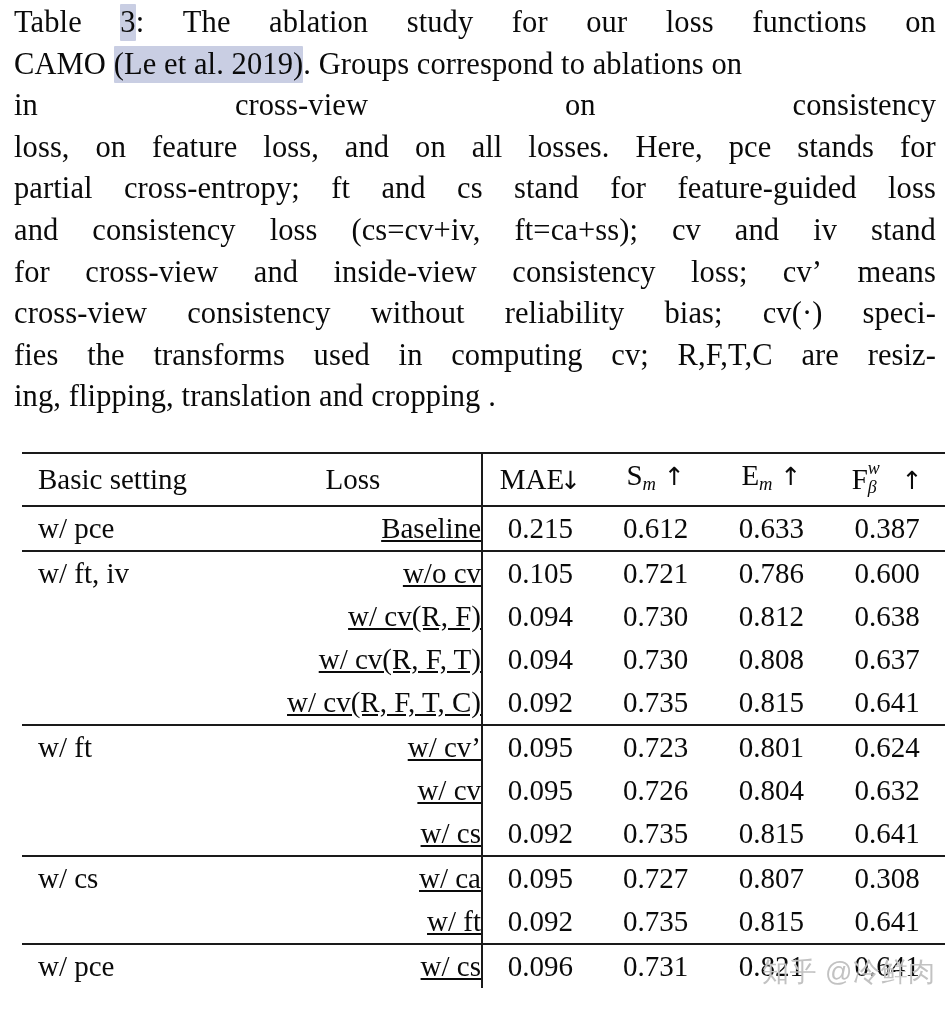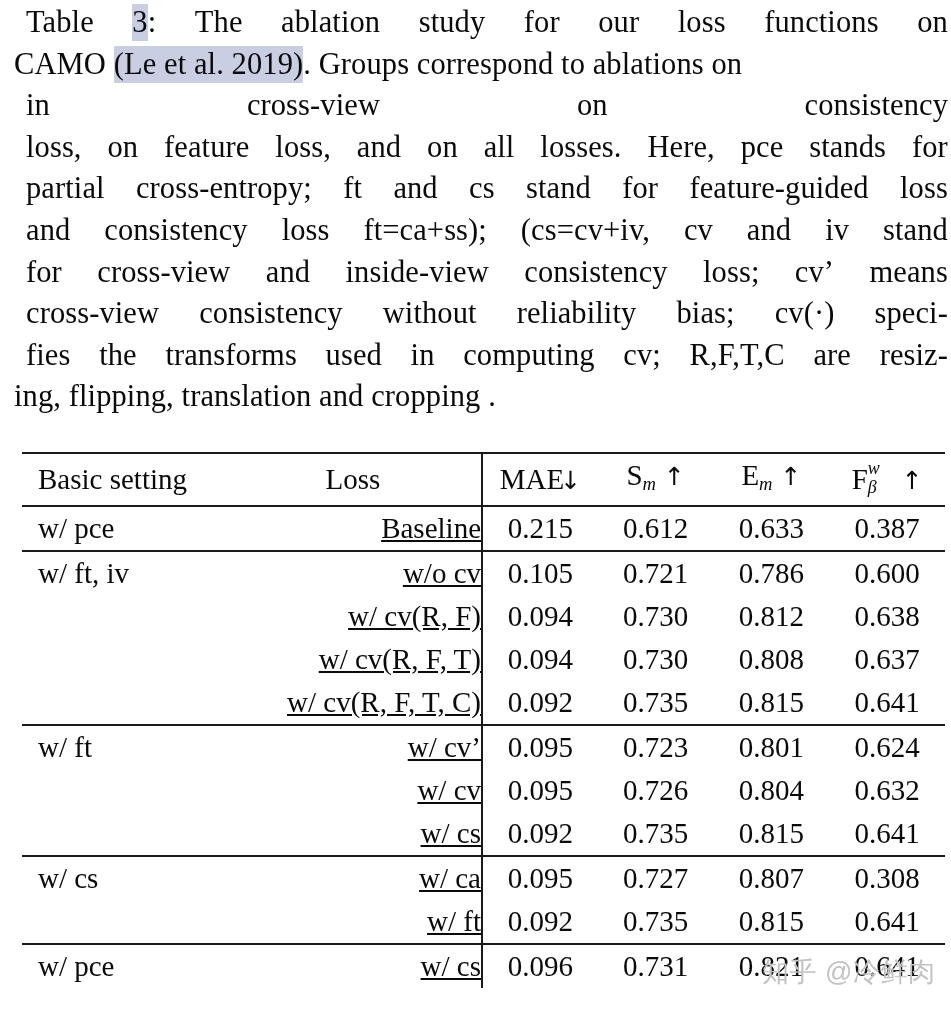--- a/index.html
+++ b/index.html
@@ -30,21 +30,20 @@
     letter-spacing: 0.1px;
   }
   #caption .ln {
     display: block;
     white-space: nowrap;
   }
   #caption .ln.j {
     display: flex;
     justify-content: space-between;
     width: 100%;
-    margin-left: 12px;
   }
   .hl {
     background: #c9cee3;
     border-radius: 1px;
     padding: 1px 0 2px 0;
     box-decoration-break: clone;
     -webkit-box-decoration-break: clone;
   }
 
   
@@ -194,22 +193,22 @@
       <span><span>cs</span></span>
       <span><span>stand</span></span>
       <span><span>for</span></span>
       <span><span>feature-guided</span></span>
       <span><span>loss</span></span>
     </div>
     <div class="ln j">
       <span><span>and</span></span>
       <span><span>consistency</span></span>
       <span><span>loss</span></span>
+      <span><span>(cs=cv+iv,</span></span>
       <span><span>ft=ca+ss);</span></span>
-      <span><span>(cs=cv+iv,</span></span>
       <span><span>cv</span></span>
       <span><span>and</span></span>
       <span><span>iv</span></span>
       <span><span>stand</span></span>
     </div>
     <div class="ln j">
       <span><span>for</span></span>
       <span><span>cross-view</span></span>
       <span><span>and</span></span>
       <span><span>inside-view</span></span>

